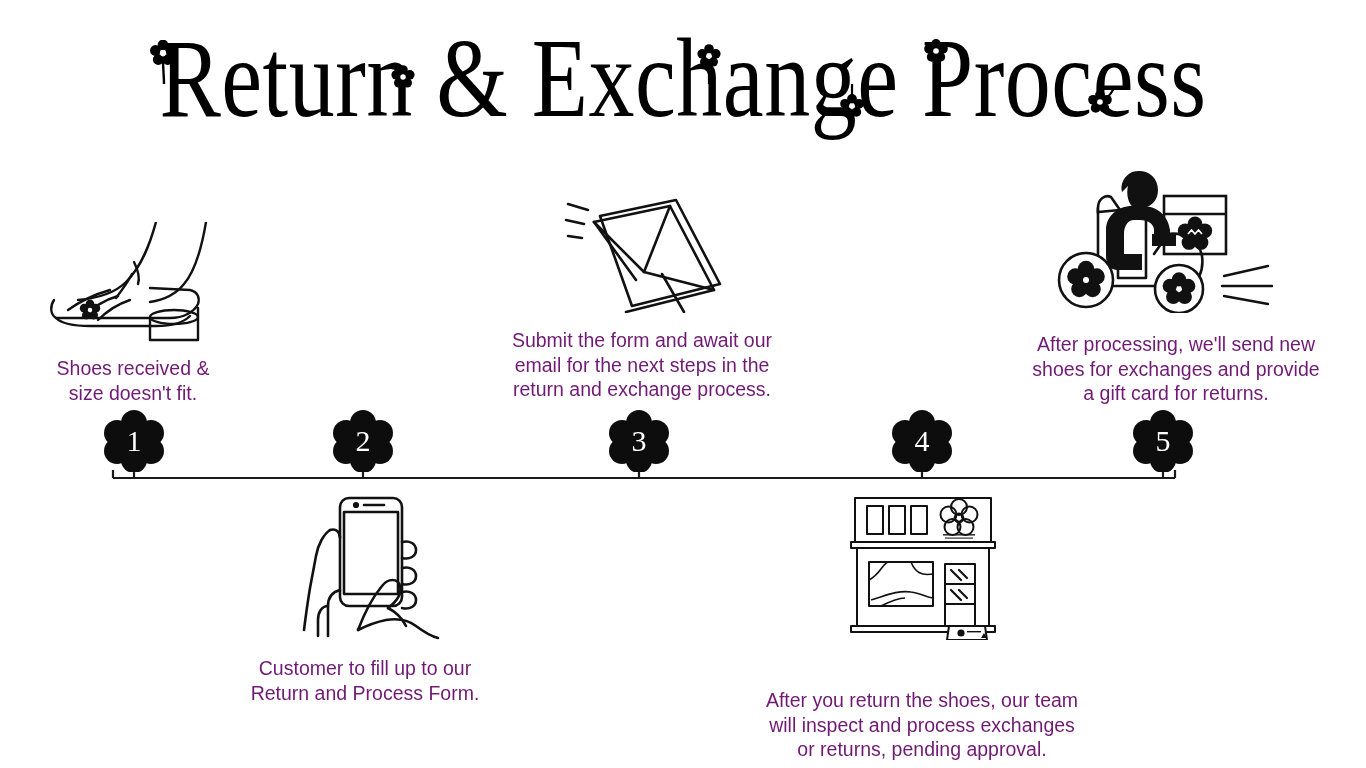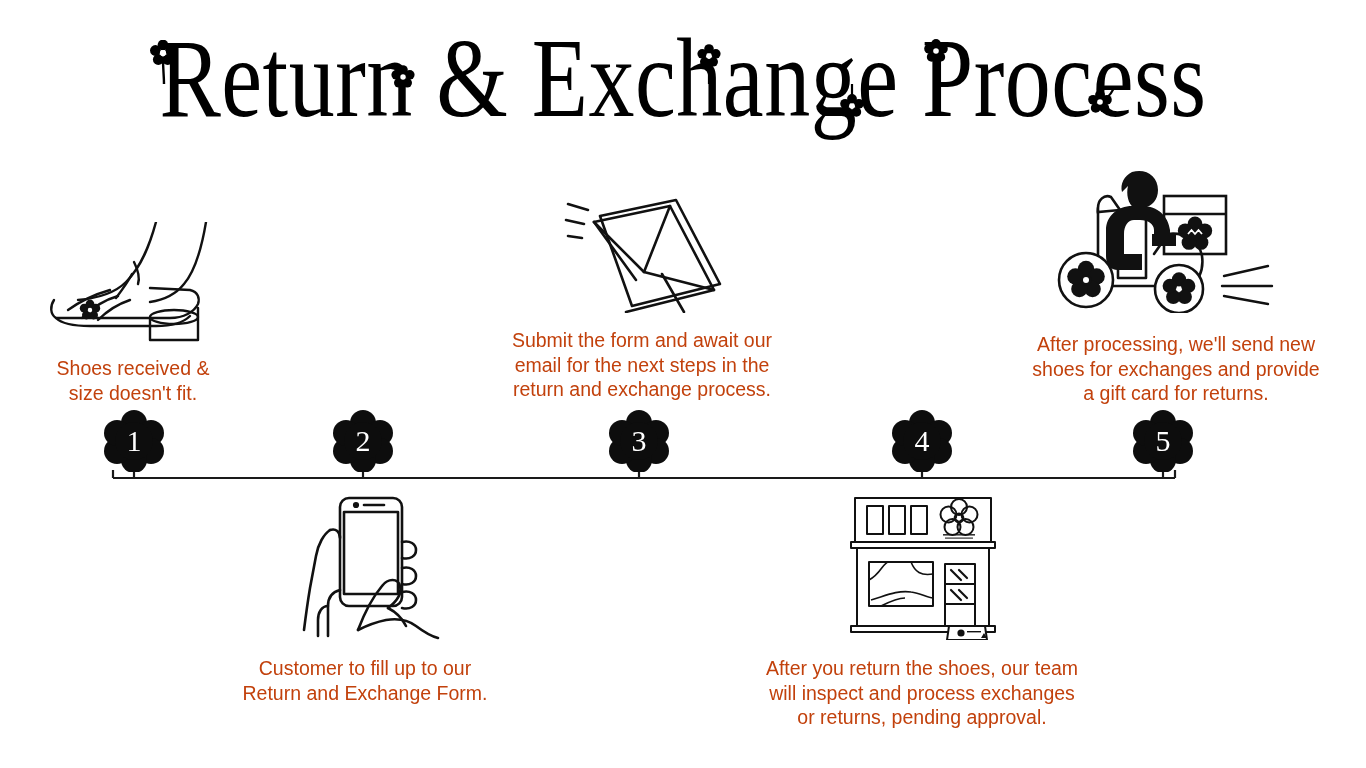--- a/index.html
+++ b/index.html
@@ -75,21 +75,21 @@
     font-weight: 400;
   }
 
   
   .step-caption {
     position: absolute;
     text-align: center;
     font-family: "Liberation Sans", sans-serif;
     font-size: 19.5px;
     line-height: 24.5px;
-    color: #c2410c;
+    color: #701a75;
     white-space: pre-line;
   }
 
   
   .illus {
     position: absolute;
   }
 </style>
 </head>
 <body>
@@ -289,21 +289,21 @@
     <path d="M114 56 C122 54 128 58 128 64 C128 70 122 74 114 72"></path>
     <path d="M114 82 C122 80 128 84 128 90 C128 96 122 100 114 98"></path>
     <path d="M114 106 C122 104 128 108 128 114 C128 120 122 124 114 122"></path>
     <path d="M70 144 C76 128 84 112 94 100 C100 92 110 92 112 100 C114 108 108 116 100 122"></path>
     <path d="M70 144 C78 140 88 136 98 134 C110 132 120 134 128 140 C136 146 142 150 150 152"></path>
     <path d="M100 122 C108 126 114 132 118 140"></path>
   </g>
 </svg>
 
 <div class="step-caption" style="left:215px; top:656px; width:300px;">Customer to fill up to our
-Return and Exchange Form.</div>
+Return and Process Form.</div>
 
 <svg class="illus" style="left:845px; top:492px;" width="158" height="148" viewBox="0 0 158 148">
   <g fill="none" stroke="#111" stroke-width="2" stroke-linejoin="round">
     <rect x="10" y="6" width="136" height="44"></rect>
     <rect x="22" y="14" width="16" height="28"></rect>
     <rect x="44" y="14" width="16" height="28"></rect>
     <rect x="66" y="14" width="16" height="28"></rect>
     <path d="M6 50 L150 50 L150 56 L6 56 Z"></path>
     <path d="M12 56 L12 134 L144 134 L144 56"></path>
     <rect x="24" y="70" width="64" height="44"></rect>
@@ -343,21 +343,21 @@
   <g fill="none" stroke="#111" stroke-width="2">
     <path d="M104 134 L140 134 L142 148 L102 148 Z" fill="#fff"></path>
   </g>
   <g transform="translate(116,141)">
     <circle cx="0" cy="0" r="3.6" fill="#111"></circle>
   </g>
   <rect x="122" y="139" width="14" height="1.4" fill="#111"></rect>
   <path d="M136 146 L142 146 L139 141 Z" fill="#111"></path>
 </svg>
 
-<div class="step-caption" style="left:746px; top:656px; width:352px;">After you return the shoes, our team
+<div class="step-caption" style="left:746px; top:688px; width:352px;">After you return the shoes, our team
 will inspect and process exchanges
 or returns, pending approval.</div>
 
 <svg id="timeline" viewBox="0 0 1366 768">
   <g stroke="#1a1a1a" stroke-width="2.2" fill="none">
     <path d="M113 478 L1175 478"></path>
     <path d="M134 455 L134 478"></path>
     <path d="M363 455 L363 478"></path>
     <path d="M639 455 L639 478"></path>
     <path d="M922 455 L922 478"></path>

